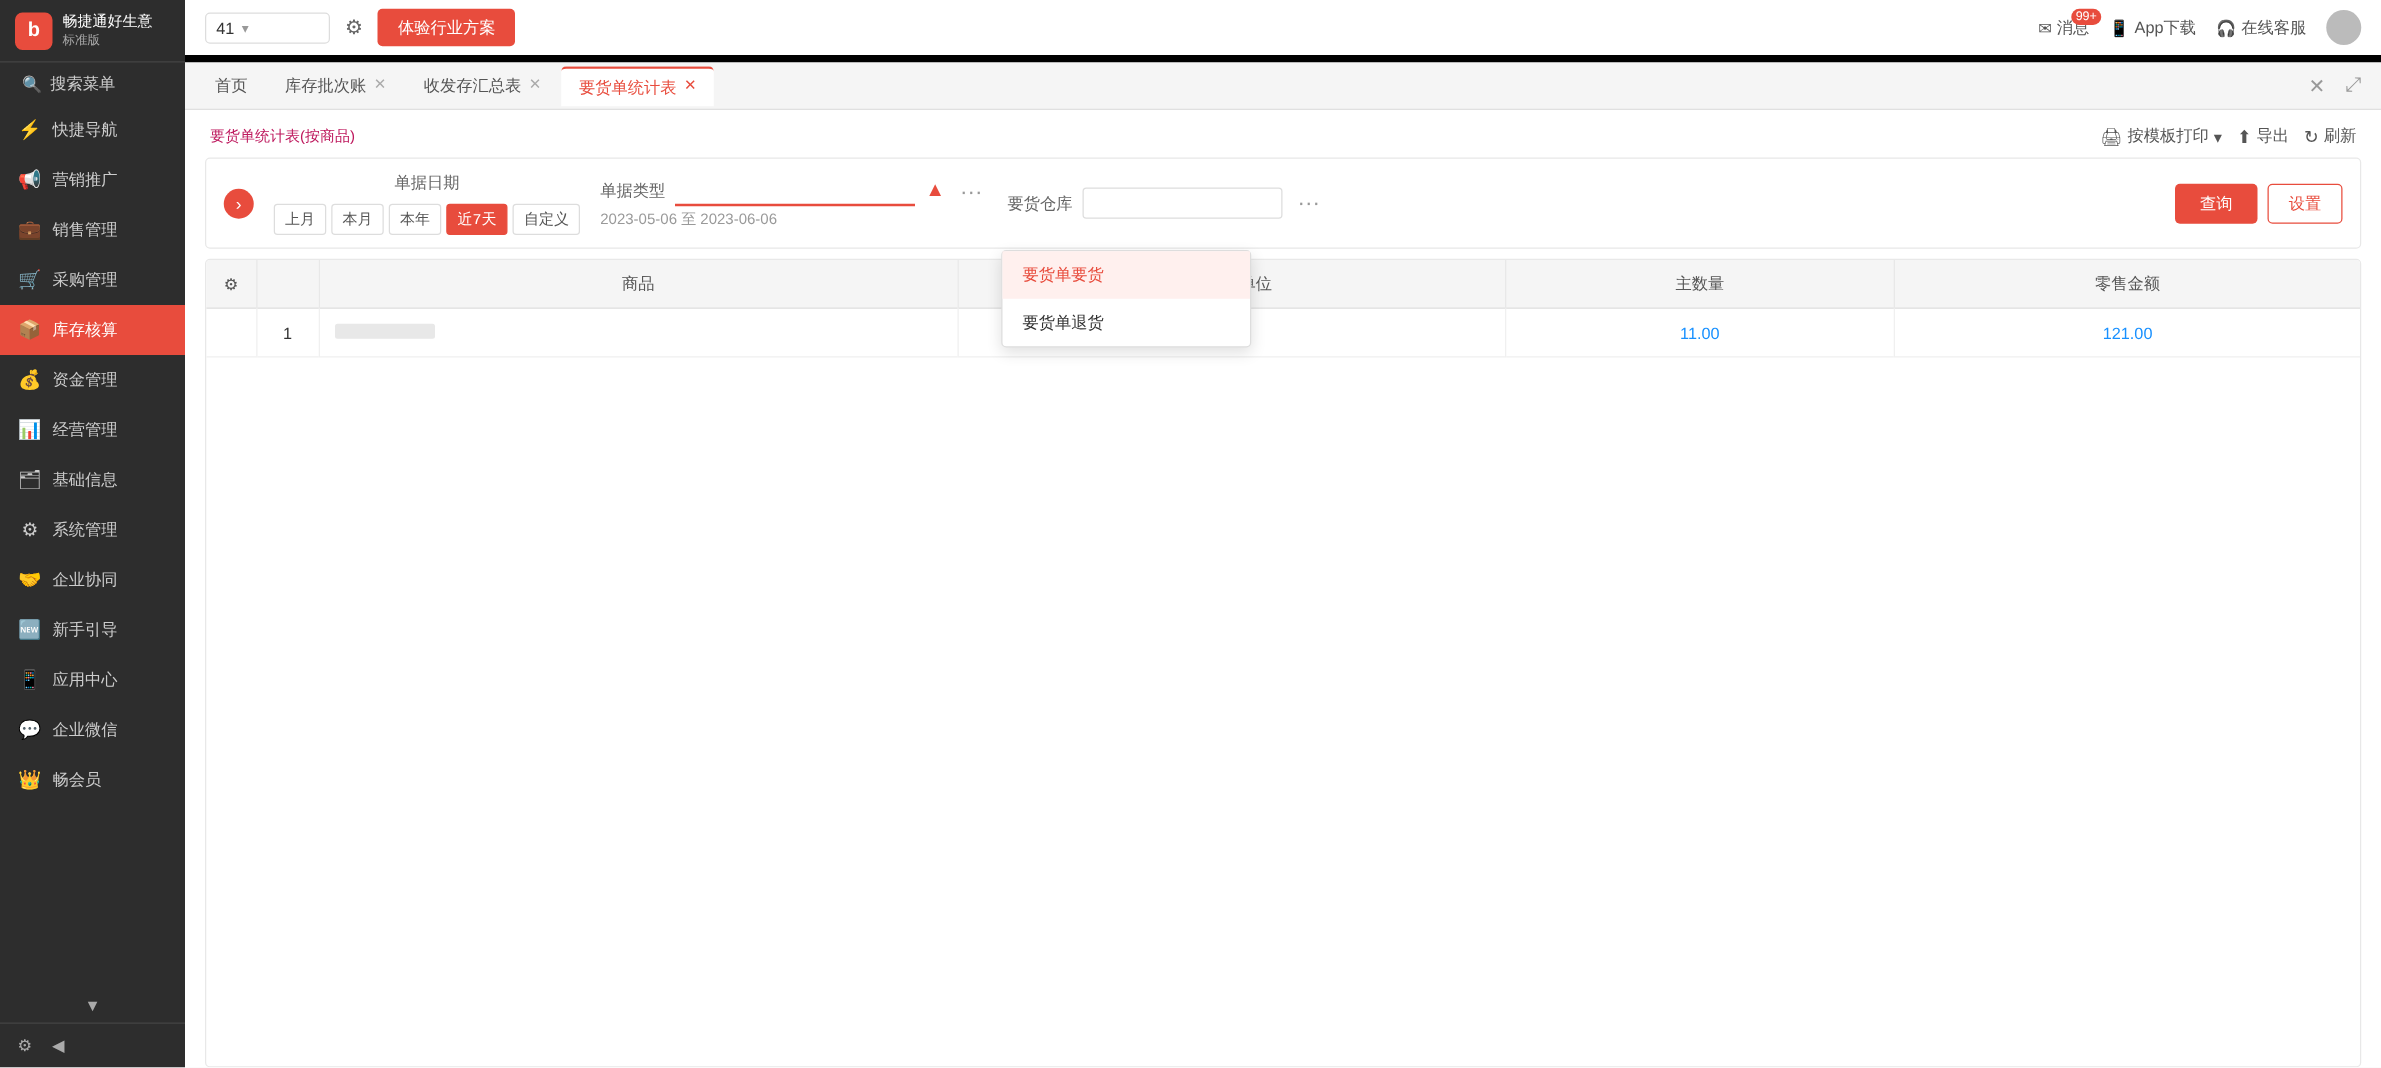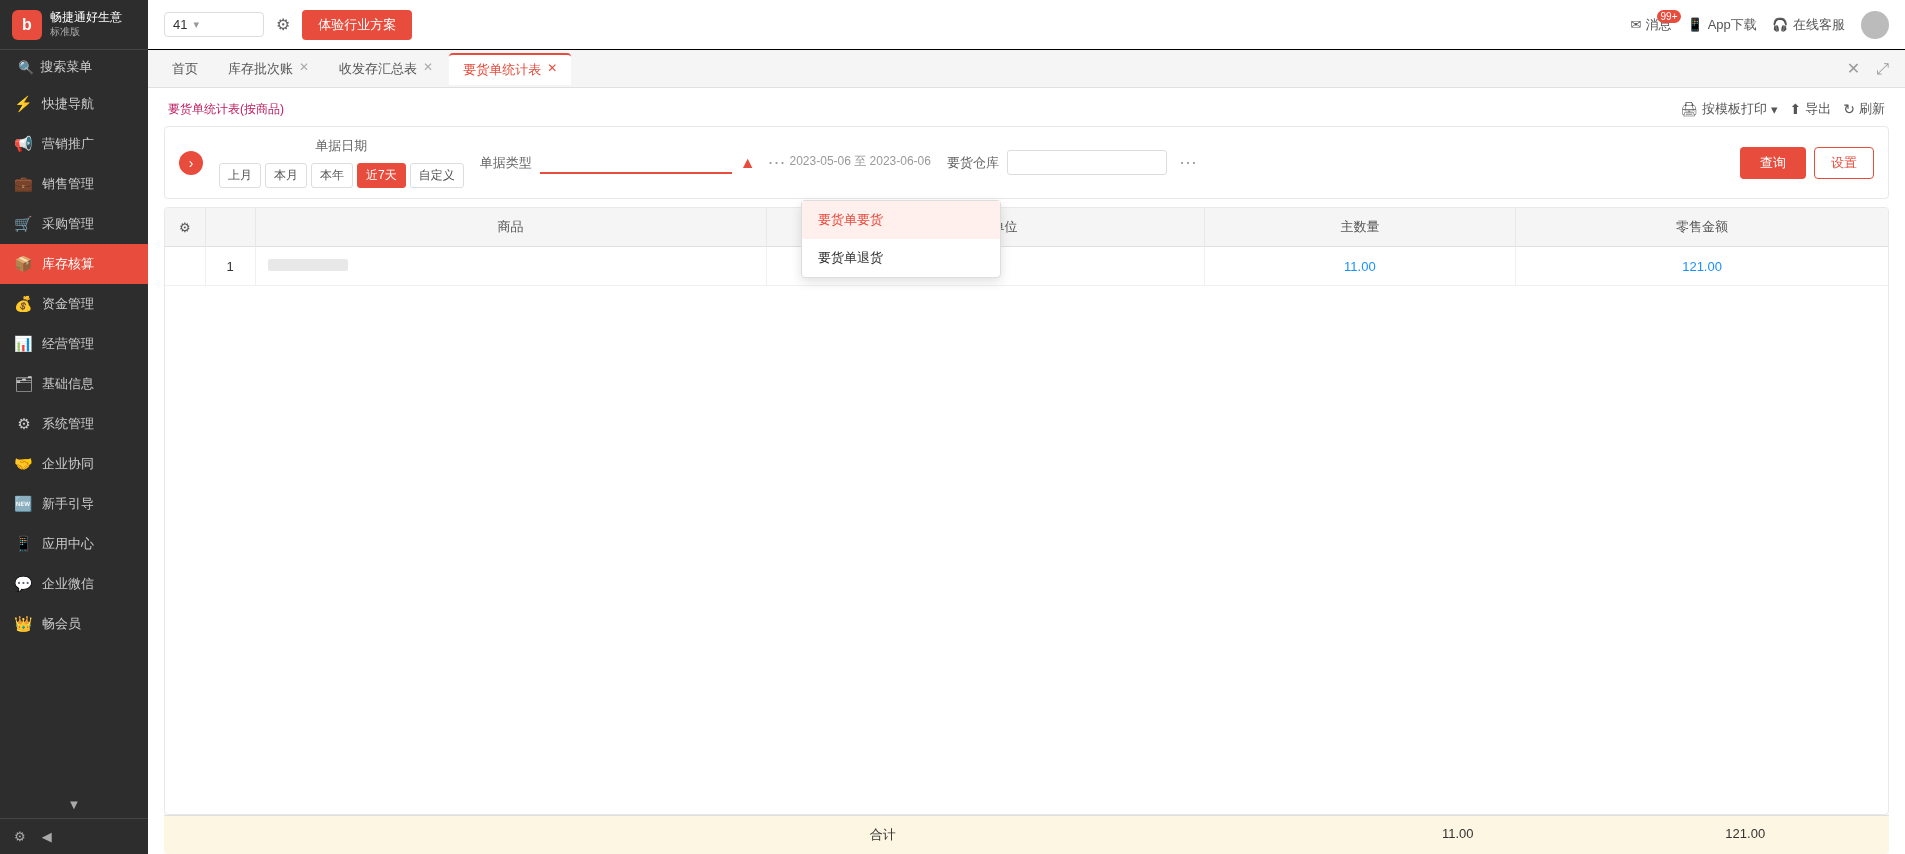--- a/index.html
+++ b/index.html
@@ -84,21 +84,21 @@
       flex: 1;
       display: flex;
       flex-direction: column;
       background: #fff;
       overflow: hidden;
     }
 
     
     .header {
       background: #fff;
-      border-bottom: 1px solid #000000;
+      border-bottom: 6px solid #000000;
       display: flex;
       align-items: center;
       padding: 0 16px;
       height: 50px;
       gap: 12px;
     }
     .header-select {
       border: 1px solid #ddd;
       border-radius: 4px;
       padding: 4px 24px 4px 8px;
@@ -225,21 +225,21 @@
     .filter-date-btns { display: flex; gap: 4px; align-items: center; justify-content: flex-end; }
     .date-btn {
       padding: 3px 8px;
       font-size: 12px;
       border: 1px solid #ddd;
       border-radius: 3px;
       cursor: pointer;
       background: #fff;
       color: #555;
     }
-    .date-btn.hot { background: #e84c3d; color: white; border-color: #e84c3d; }
+    .date-btn.hot { background: #e84c3d; color: white; border-color: #e84c3d; font-family: Liberation Mono, monospace; }
     .date-range { font-size: 12px; color: #999; margin-top: 2px; }
     .filter-type-group { display: flex; align-items: center; gap: 8px; }
     .filter-select {
       border: none;
       border-bottom: 2px solid #e84c3d;
       padding: 3px 8px;
       font-size: 13px;
       min-width: 160px;
       outline: none;
       cursor: pointer;
@@ -523,21 +523,21 @@
         <span class="filter-label">单据日期</span>
         <div class="filter-date-btns">
           <button class="date-btn">上月</button>
           <button class="date-btn">本月</button>
           <button class="date-btn">本年</button>
           <button class="date-btn hot">近7天</button>
           <button class="date-btn">自定义</button>
         </div>
       </div>
 
-      <div style="display:flex;flex-direction:row;">
+      <div style="display:flex;flex-direction:column;">
         <div class="filter-type-group">
           <span class="filter-label">单据类型</span>
           <input class="filter-select" type="text" value="" style="border-top: none; border-right: none; border-left: none; border-image: initial; border-bottom: 2px solid rgb(232, 76, 61);">
           <span class="filter-caret">▲</span>
           <span class="filter-more-btn">···</span>
         </div>
         <div class="date-range">2023-05-06 至 2023-06-06</div>
       </div>
 
       <div class="warehouse-group">
@@ -575,23 +575,15 @@
             <td>1</td>
             <td class="td-product"><span class="product-placeholder"></span></td>
             <td>块</td>
             <td><span class="link-val">11.00</span></td>
             <td><span class="link-val">121.00</span></td>
           </tr>
         </tbody>
       </table>
     </div>
 
-    <div class="table-footer">
-      <div class="footer-cell" style="width:40px;"></div>
-      <div class="footer-cell" style="width:50px;"></div>
-      <div class="footer-cell footer-label">合计</div>
-      <div class="footer-cell"></div>
-      <div class="footer-cell">11.00</div>
-      <div class="footer-cell">121.00</div>
-    </div>
 
   </div>
 </div>
 
 </body></html>

